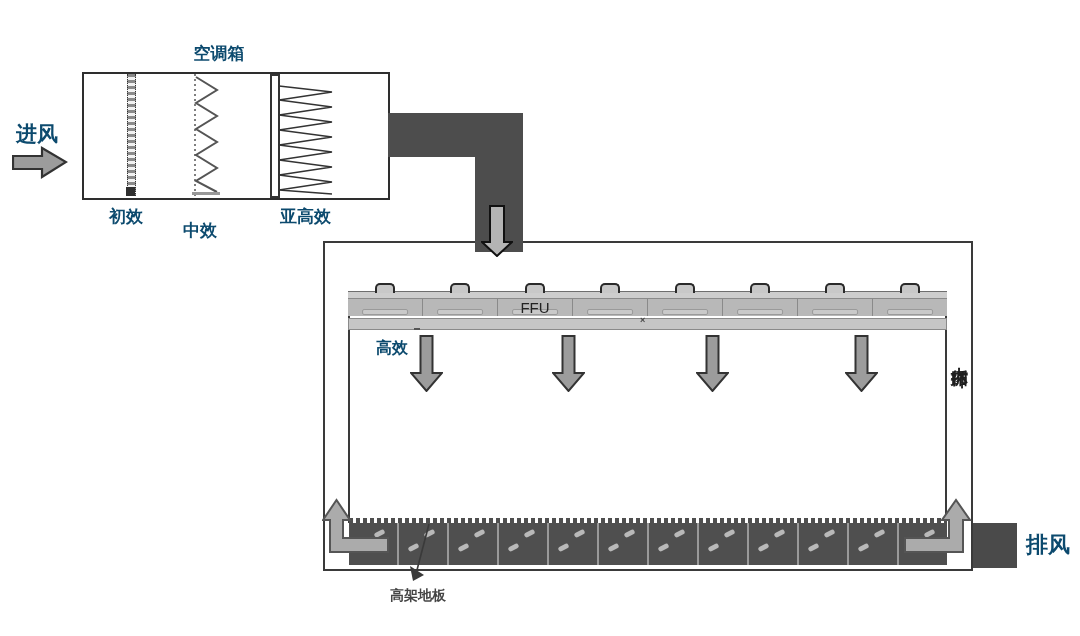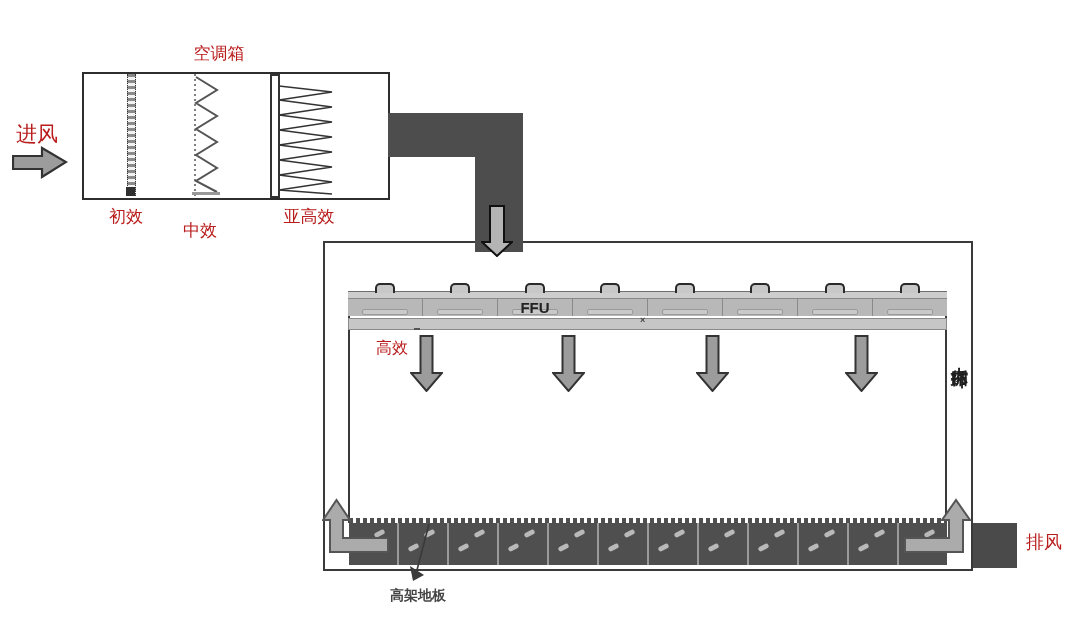--- a/index.html
+++ b/index.html
@@ -1,19 +1,19 @@
 <!DOCTYPE html>
 <html style="--duct: #4d4d4d; --exhaust-box: #4a4a4a; --outline: #3a3a3a; --arrow-fill: #9c9c9c; --arrow-light-fill: #b4b4b4; --elbow-arrow-fill: #ababab; --ffu-body: #b8b8b8; --ffu-rail: #cdcdcd; --hepa-strip: #c6c6c6; --floor: #4f4f4f; --floor-blob: #b9b9b9;"><head>
 <meta charset="utf-8">
 <style>
   html,body{margin:0;padding:0;background:#fff;}
   #canvas{position:relative;width:1080px;height:636px;background:#fff;overflow:hidden;
           font-family:"Liberation Sans","DejaVu Sans",sans-serif;color:#1f1f1f;}
   .abs{position:absolute;}
-  .lbl{position:absolute;font-weight:normal;font-size:17px;color:#b91c1c;white-space:nowrap;}
+  .lbl{position:absolute;font-weight:bold;font-size:17px;color:#0c4a6e;white-space:nowrap;}
   .lbl-center{text-align:center;}
 
   
   .ahu-box{left:82px;top:72px;width:304px;height:124px;border:2px solid #2e2e2e;background:#fff;}
   .pre-filter{left:127px;top:74px;width:7px;height:122px;
       background:repeating-linear-gradient(180deg,#8a8a8a 0 3px,#f2f2f2 3px 6px);
       border-left:1px dotted #333;border-right:1px dotted #333;}
   .pre-filter-smudge{left:126px;top:187px;width:9px;height:9px;background:#2f2f2f;}
   .mid-filter-svg{left:192px;top:74px;}
   .subhepa-frame{left:270px;top:74px;width:6px;height:120px;background:#fff;border:2px solid #333;}
@@ -29,21 +29,21 @@
 
   
   .room-outer{left:323px;top:241px;width:646px;height:326px;border:2px solid var(--outline,#3a3a3a);background:#fff;}
   .inner-wall{width:2px;top:291px;height:232px;background:var(--outline,#3a3a3a);}
   .inner-wall.left{left:348px;} .inner-wall.right{left:945px;}
 
   
   .ffu-assembly{left:348px;top:283px;width:599px;height:47px;}
   .ffu-rail{position:absolute;left:0;top:8px;width:100%;height:8px;background:var(--ffu-rail,#cdcdcd);
       border-top:1px solid #6e6e6e;border-bottom:1px solid #8a8a8a;box-sizing:border-box;}
-  .ffu-row{position:absolute;left:0;top:16px;width:100%;height:17px;display:flex;font-weight:bold;}
+  .ffu-row{position:absolute;left:0;top:16px;width:100%;height:17px;display:flex;}
   .ffu-seg{position:relative;flex:1 1 0;background:var(--ffu-body,#b8b8b8);border-left:1px solid #8a8a8a;box-sizing:border-box;}
   .ffu-seg:first-child{border-left:none;}
   .ffu-handle{position:absolute;top:-16px;left:50%;transform:translateX(-50%);width:20px;height:10px;
       background:#c8c8c8;border:2px solid #2a2a2a;border-bottom:none;border-radius:5px 5px 0 0;box-sizing:border-box;}
   .ffu-inset{position:absolute;bottom:1px;left:50%;transform:translateX(-50%);width:62%;height:6px;
       background:#c9c9c9;border:1px solid #9a9a9a;box-sizing:border-box;border-radius:2px;}
   .ffu-text{position:absolute;left:0;right:0;top:0;text-align:center;font-size:15px;color:#222;line-height:17px;}
   .ffu-hepa{position:absolute;left:0;top:35px;width:100%;height:12px;background:var(--hepa-strip,#c6c6c6);
       border:1px solid #8a8a8a;box-sizing:border-box;}
   .stray-x{left:640px;top:315px;font-size:9px;color:#444;font-weight:bold;}
@@ -64,21 +64,21 @@
   .blob{position:absolute;width:11px;height:5px;background:var(--floor-blob,#b9b9b9);border-radius:3px;display:block;}
   .blob.b1{left:52%;top:20%;transform:rotate(-28deg);}
   .blob.b2{left:18%;top:52%;transform:rotate(-28deg);}
 
   
   .elbow-svg{width:68px;height:56px;}
   .elbow-svg polygon{fill:var(--elbow-arrow-fill,#ababab);stroke:#555;stroke-width:2;}
   .elbow-left{left:322px;top:498px;}
   .elbow-right{left:904px;top:498px;}
   .exhaust-box{left:973px;top:523px;width:44px;height:45px;background:var(--exhaust-box,#4a4a4a);}
-  .exhaust-label{left:1026px;top:530px;font-size:18px;}
+  .exhaust-label{left:1026px;top:530px;font-size:22px;}
   .innerloop-label{left:947px;top:353px;width:24px;font-size:17px;font-weight:bold;
       writing-mode:vertical-rl;text-orientation:upright;letter-spacing:3px;line-height:24px;}
 
   
   .floor-note-arrow{left:407px;top:520px;}
   .floor-note-arrow line{stroke:#3a3a3a;stroke-width:1.6;}
   .floor-note-arrow polygon{fill:#3a3a3a;}
   .floor-note{left:378px;top:587px;width:80px;font-size:14px;font-weight:bold;color:#454545;}
 </style>
 </head>
@@ -96,21 +96,21 @@
     <polyline points="4,3 25,16 4,29 25,42 4,55 25,68 4,81 25,94 4,107 25,118" fill="none" stroke="#555" stroke-width="2"></polyline>
     <rect x="0" y="118" width="28" height="3" fill="#999"></rect>
   </svg>
   <div class="abs subhepa-frame"></div>
   <svg class="abs subhepa-svg" width="56" height="112" viewBox="0 0 56 112">
     <polyline points="1,2 54,8 1,16 54,23 1,31 54,38 1,46 54,53 1,61 54,68 1,76 54,83 1,91 54,98 1,106 54,110" fill="none" stroke="#333" stroke-width="1.5"></polyline>
   </svg>
 
   <div class="lbl lbl-center abs" style="left:96px;top:205px;width:60px;">初效</div>
   <div class="lbl lbl-center abs" style="left:170px;top:219px;width:60px;">中效</div>
-  <div class="lbl lbl-center abs" style="left:264px;top:205px;width:90px;">亚高效</div>
+  <div class="lbl lbl-center abs" style="left:241px;top:205px;width:90px;text-align:right;">亚高效</div>
 
   <div class="lbl abs" style="left:16px;top:120px;font-size:21px;">进风</div>
   <svg class="abs intake-arrow-svg" width="56" height="33" viewBox="0 0 56 33">
     <polygon points="1,10 30,10 30,2 54,16 30,31 30,23 1,23"></polygon>
   </svg>
 
   <div class="abs room-outer"></div>
   <div class="abs inner-wall left"></div>
   <div class="abs inner-wall right"></div>
 

